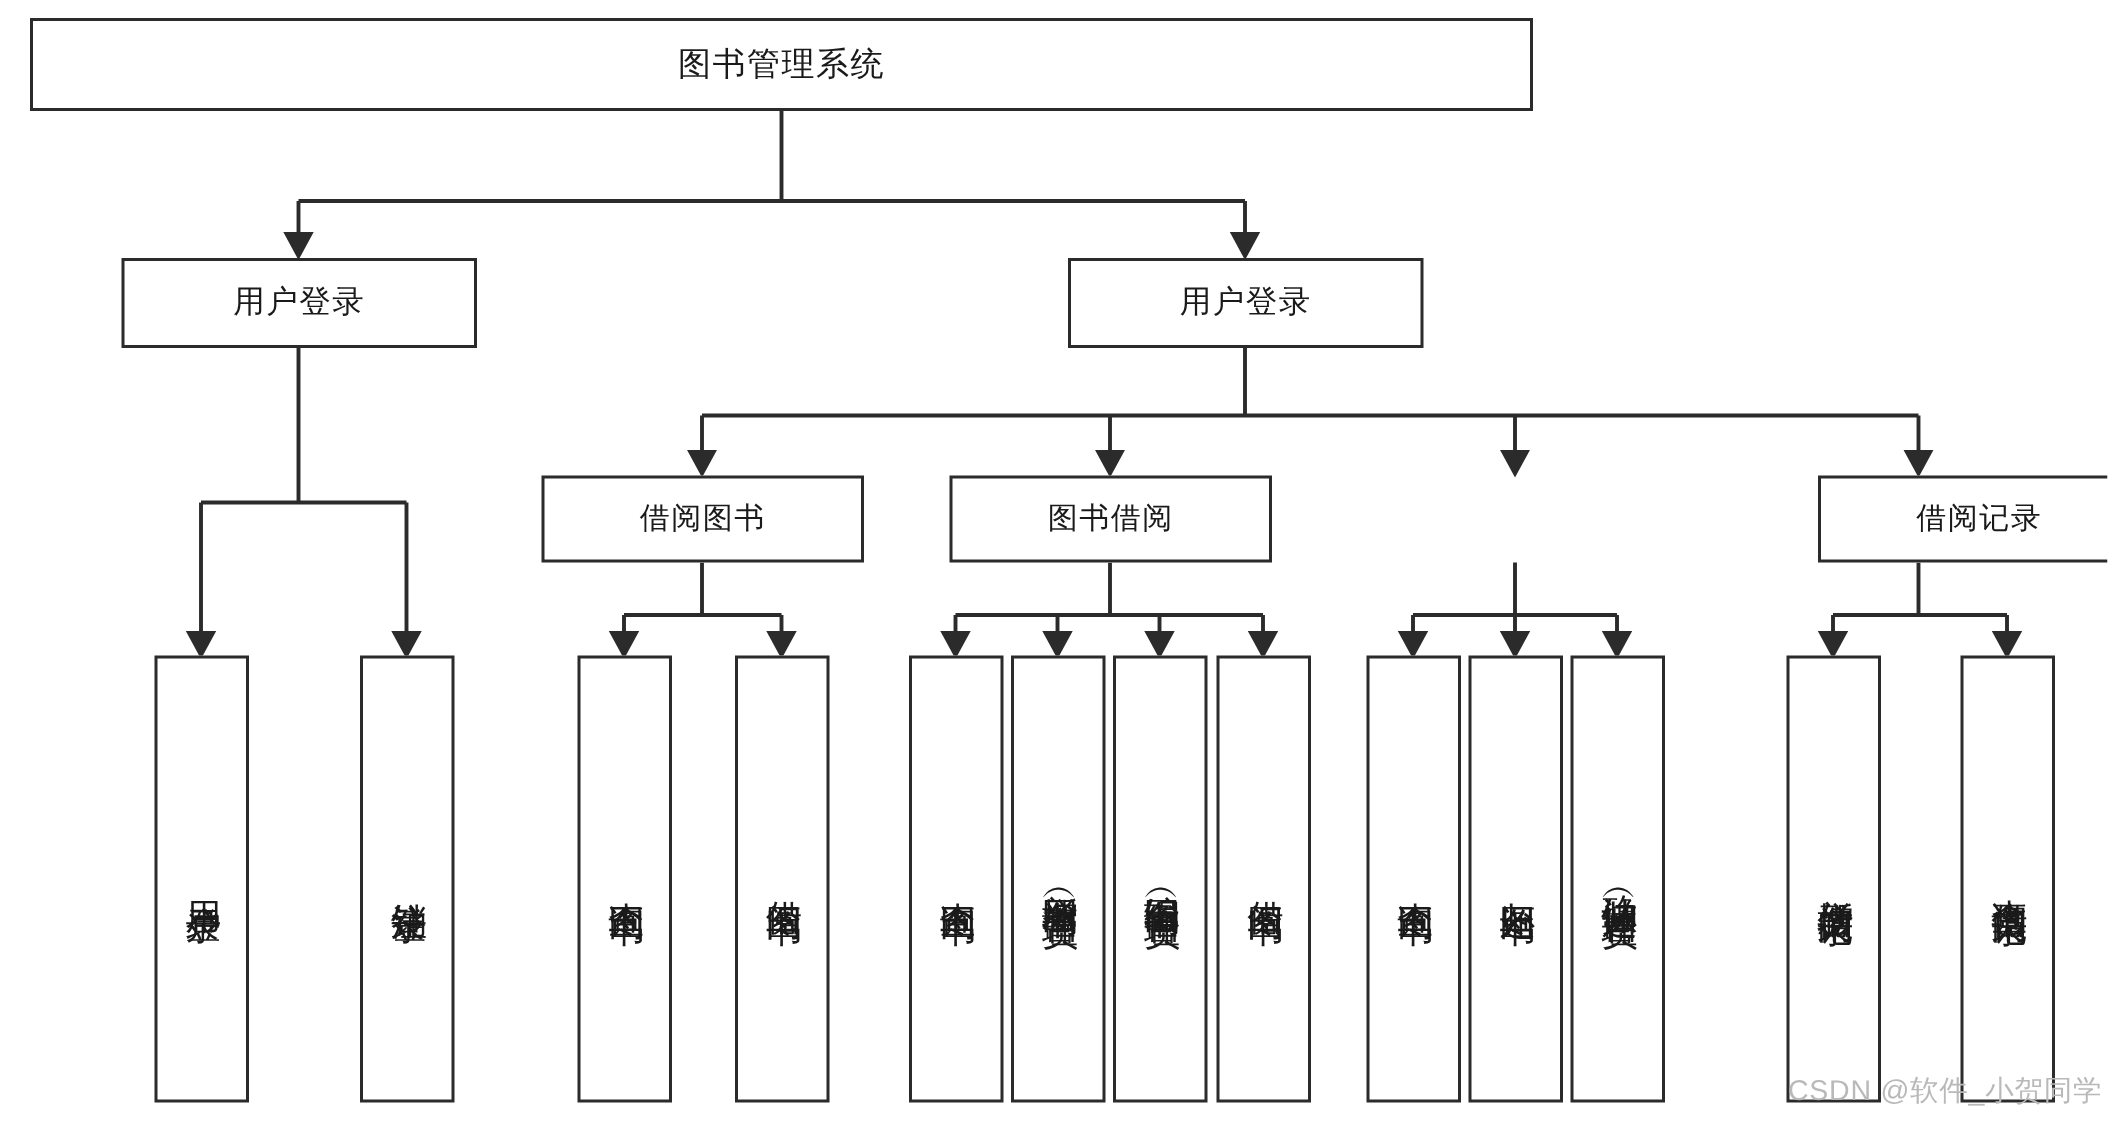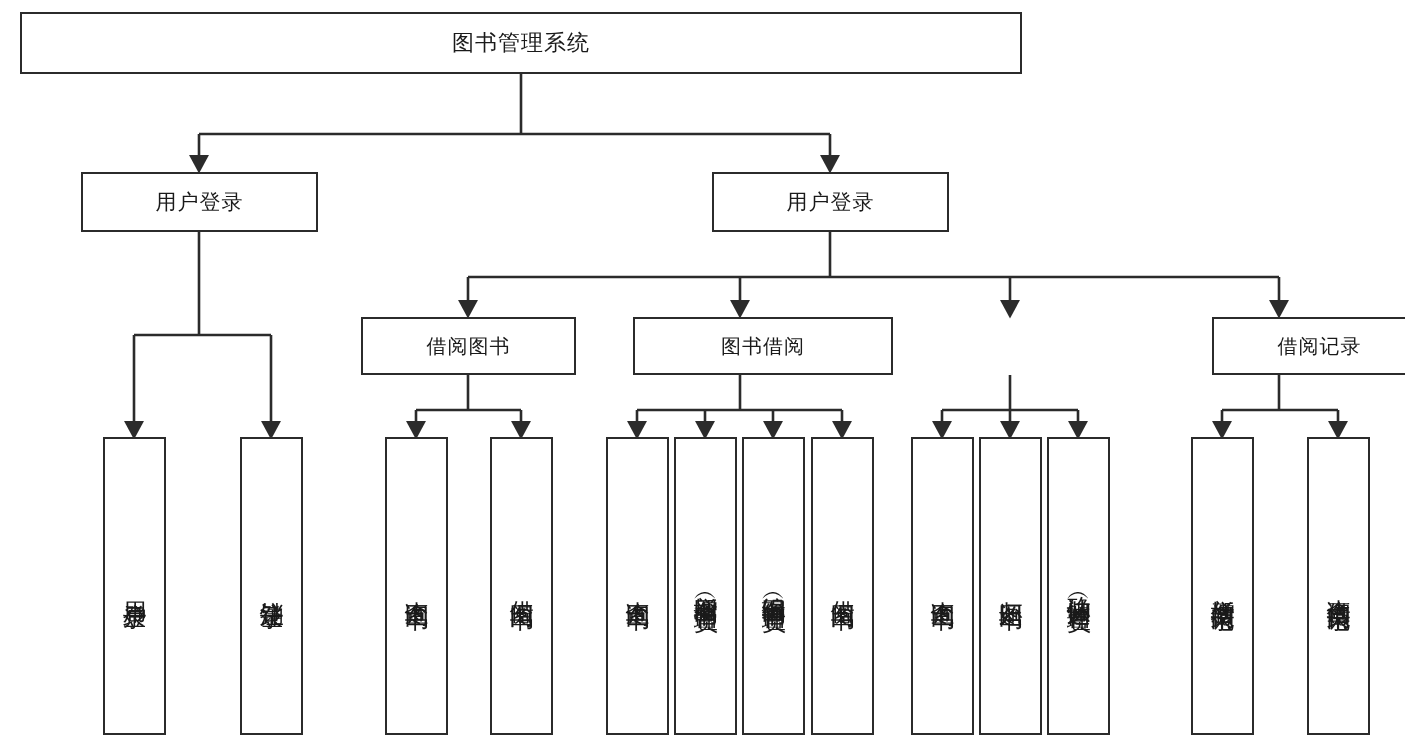--- a/index.html
+++ b/index.html
@@ -130,21 +130,21 @@
   <div class="node level2" style="left:81px; top:172px; width:237px; height:60px;">
     <span class="node-label">用户登录</span>
   </div>
   <div class="node level2" style="left:712px; top:172px; width:237px; height:60px;">
     <span class="node-label">用户登录</span>
   </div>
 
   <div class="node level3" style="left:361px; top:317px; width:215px; height:58px;">
     <span class="node-label">借阅图书</span>
   </div>
-  <div class="node level3" style="left:633px; top:317px; width:260px; height:58px;">
+  <div class="node level3" style="left:633px; top:317px; width:215px; height:58px;">
     <span class="node-label">图书借阅</span>
   </div>
   <div class="node level3" style="left:1172px; top:317px; width:215px; height:58px;margin-left:40px;">
     <span class="node-label">借阅记录</span>
   </div>
 
   <div class="node leaf" style="left:103px; top:437px; width:63px; height:298px;">
     <span class="node-label">用户登录</span>
   </div>
   <div class="node leaf" style="left:240px; top:437px; width:63px; height:298px;">
@@ -181,14 +181,17 @@
     <span class="node-label">确认归还（管理员）</span>
   </div>
 
   <div class="node leaf" style="left:1191px; top:437px; width:63px; height:298px;">
     <span class="node-label">新增借阅记录</span>
   </div>
   <div class="node leaf" style="left:1307px; top:437px; width:63px; height:298px;">
     <span class="node-label">查询借阅记录</span>
   </div>
 
+  <div class="watermark" style="left:1192px; top:714px;">
+    <span>CSDN @软件_小贺同学</span>
+  </div>
 
 </div>
 
 </body></html>

